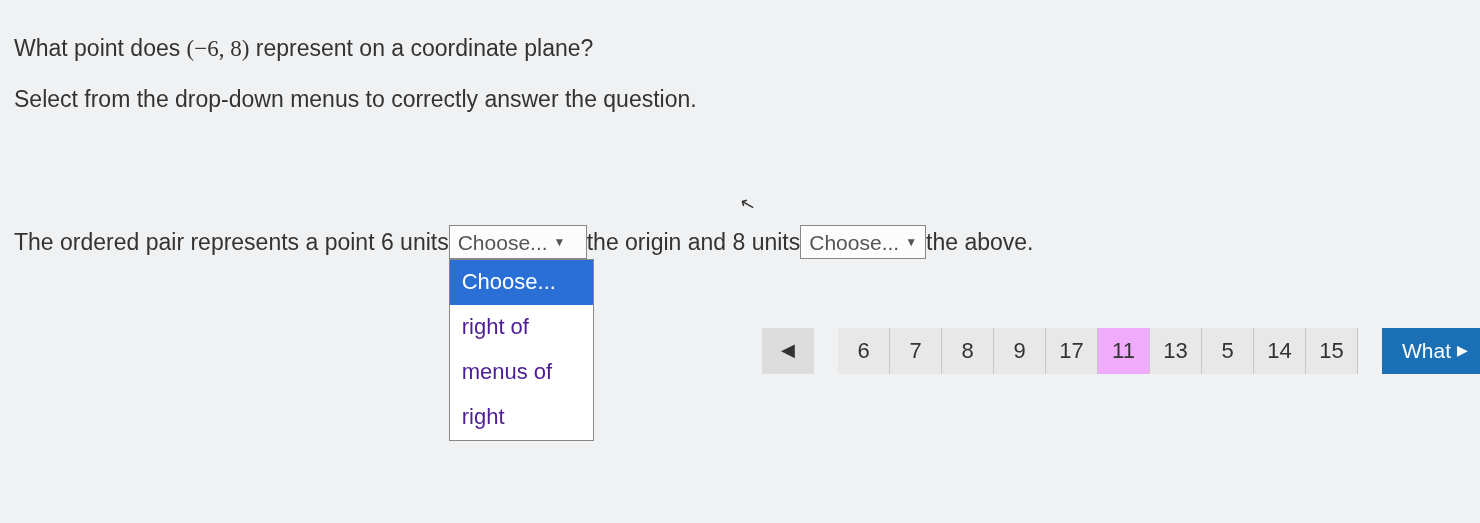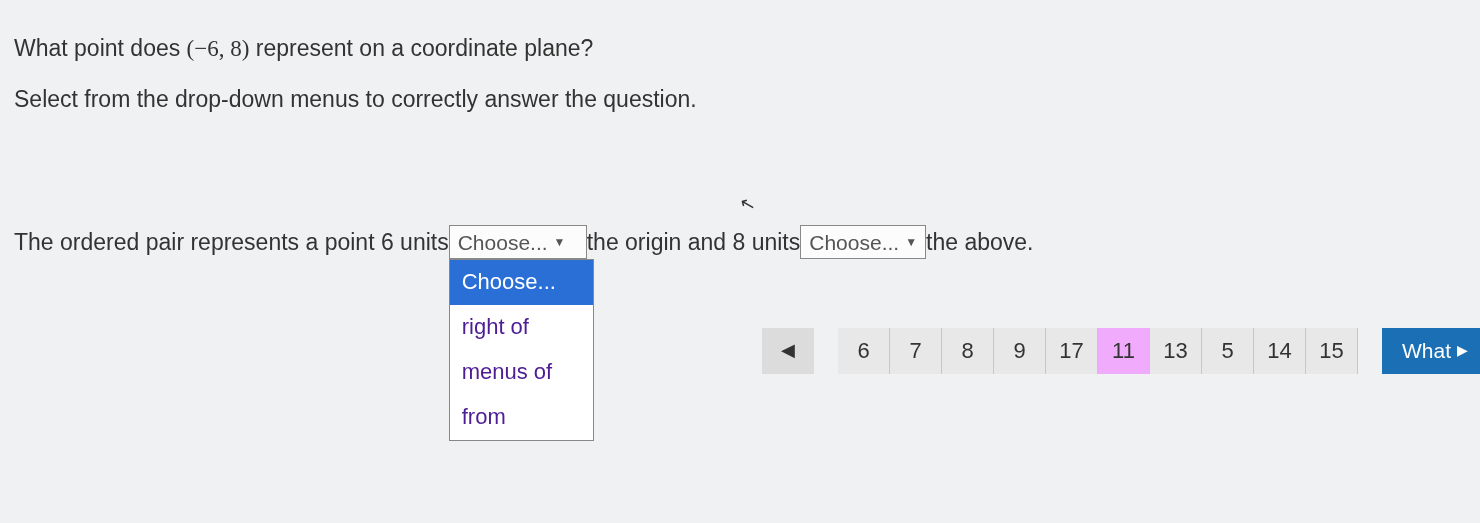--- a/index.html
+++ b/index.html
@@ -167,21 +167,21 @@
 
     <span class="dropdown-open-wrapper">
       <span class="dropdown-open">
         <span>Choose...</span>
         <span class="caret">▼</span>
       </span>
       <div class="options-panel">
         <div class="option selected">Choose...</div>
         <div class="option">right of</div>
         <div class="option">menus of</div>
-        <div class="option">from</div>
+        <div class="option">right</div>
       </div>
     </span>
 
     <span>the origin and 8 units</span>
 
     <span class="dropdown-closed">
       <span>Choose...</span>
       <span class="caret">▼</span>
     </span>
 

